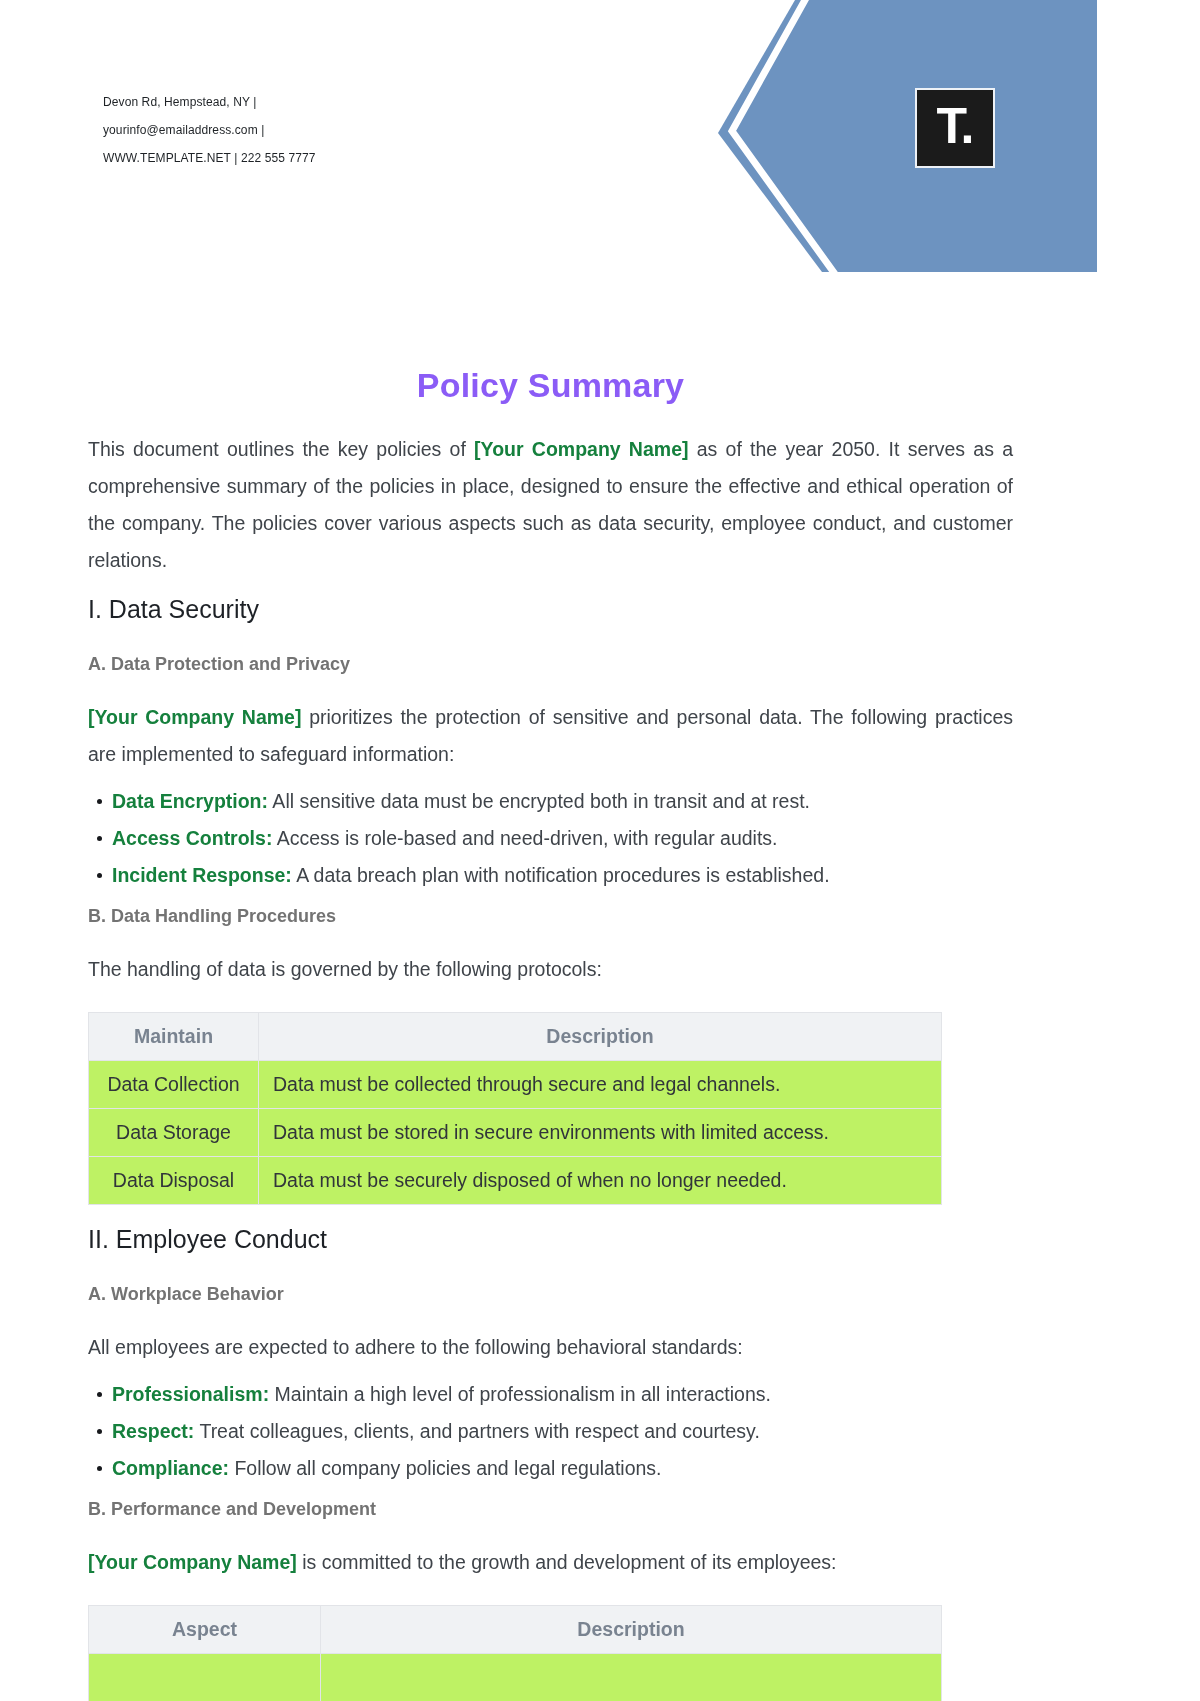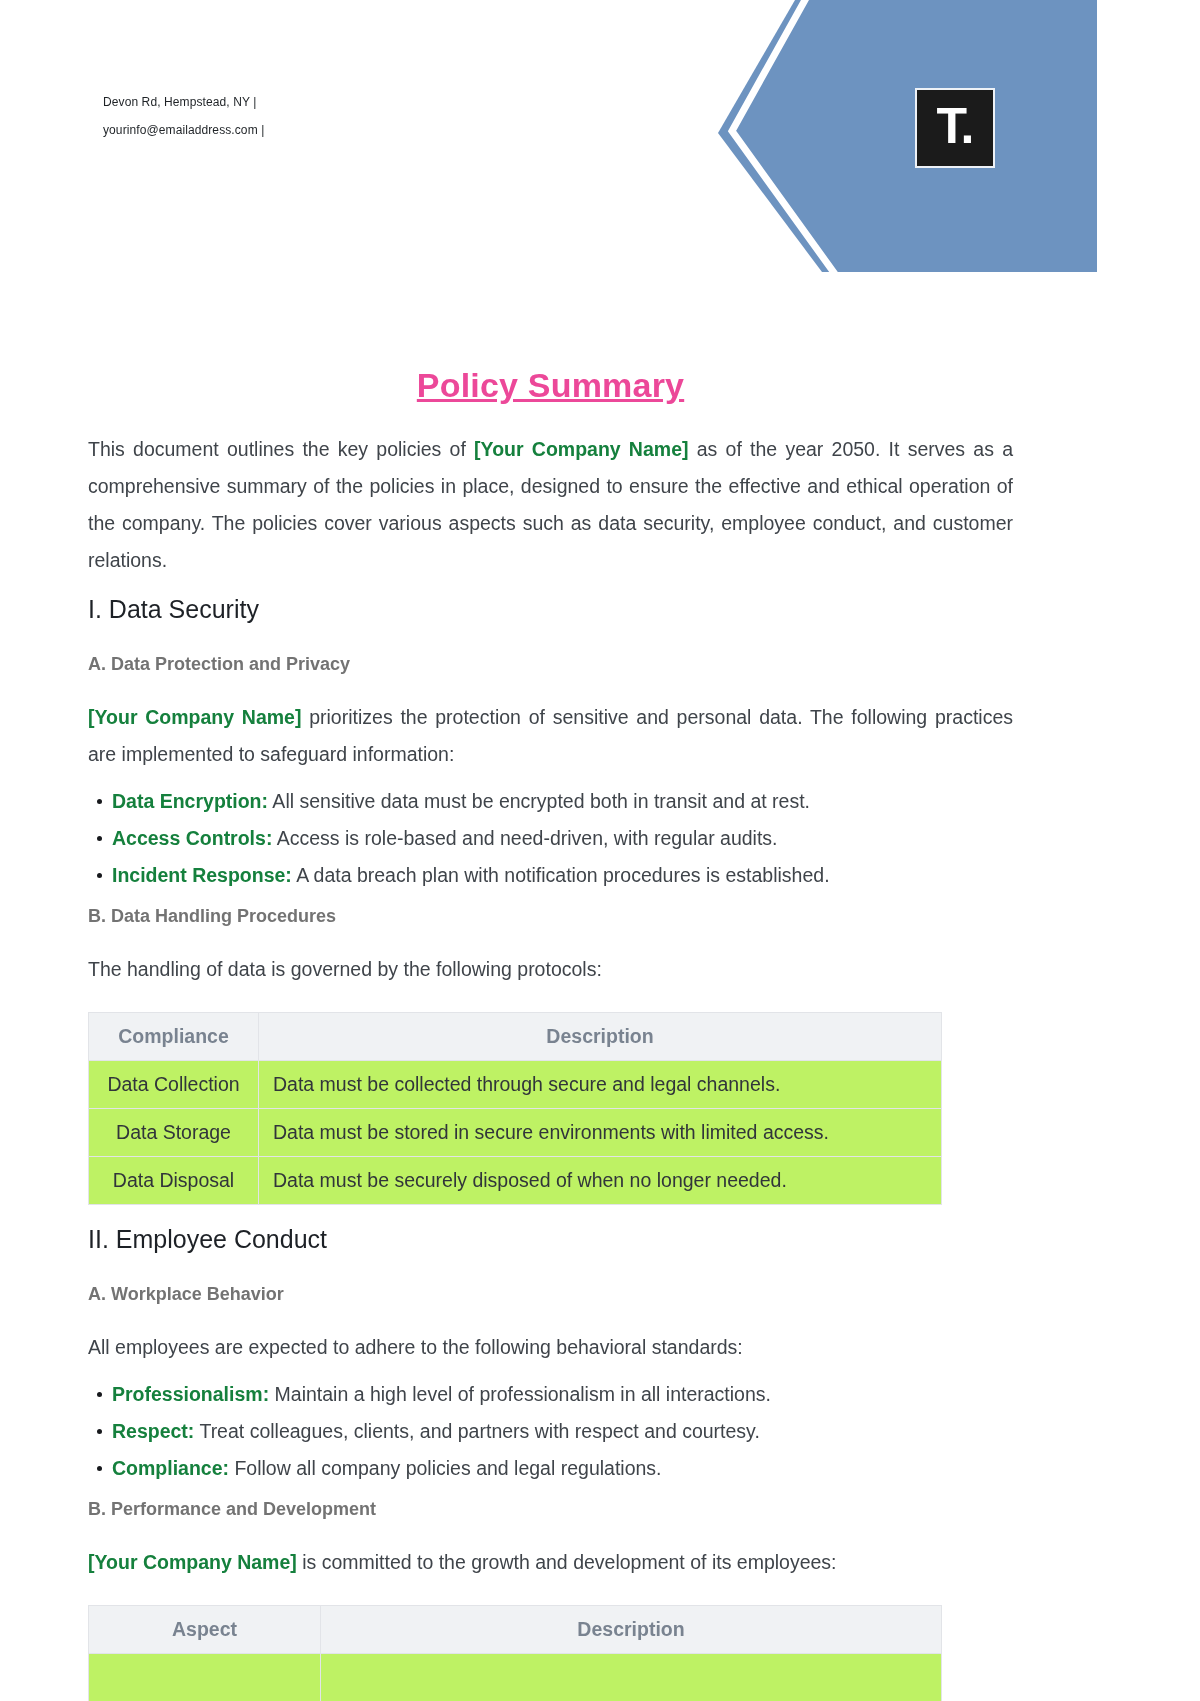--- a/index.html
+++ b/index.html
@@ -54,23 +54,22 @@
     padding-bottom: 4px;
   }
 
   
   .content { padding: 0 187px 0 88px; }
   .title {
     margin-top: 366px;
     text-align: center;
     font-size: 34px;
     font-weight: 700;
-    color: #ec4899;
+    color: #8b5cf6;
     letter-spacing: 0.2px;
-    text-decoration: underline;
   }
   .para {
     font-size: 19.5px;
     line-height: 37px;
     color: #3f444a;
   }
   .justify { text-align: justify; }
   .b, .para .b { font-weight: 700; color: #15803d; }
   .mt-intro { margin-top: 26px; }
   h2.sec {
@@ -132,20 +131,21 @@
   tr.partial td { height: 148px; }
 </style>
 </head>
 <body>
 
 <div class="page">
 
   <div class="contact">
     <div>Devon Rd, Hempstead, NY |</div>
     <div>yourinfo@emailaddress.com |</div>
+    <div>WWW.TEMPLATE.NET | 222 555 7777</div>
   </div>
 
   <div class="banner-wrap">
     <svg viewBox="0 0 395 280">
       <polygon points="13,133 90,0 392,0 392,272 117,272" fill="#6d93c0"></polygon>
       <polyline points="105,-9 27,131 140,288" fill="none" stroke="#ffffff" stroke-width="7"></polyline>
     </svg>
   </div>
 
   <div class="logo">
@@ -174,21 +174,21 @@
 
     <p class="para para-after-sub">The handling of data is governed by the following protocols:</p>
 
     <table class="doc-table t1">
       <colgroup>
           <col class="col1">
           <col class="col2">
         </colgroup>
       <thead>
         <tr>
-          <th>Compliance</th>
+          <th>Maintain</th>
           <th>Description</th>
         </tr>
       </thead>
       <tbody>
         <tr>
           <td class="c1">Data Collection</td>
           <td class="c2">Data must be collected through secure and legal channels.</td>
         </tr>
         <tr>
           <td class="c1">Data Storage</td>

